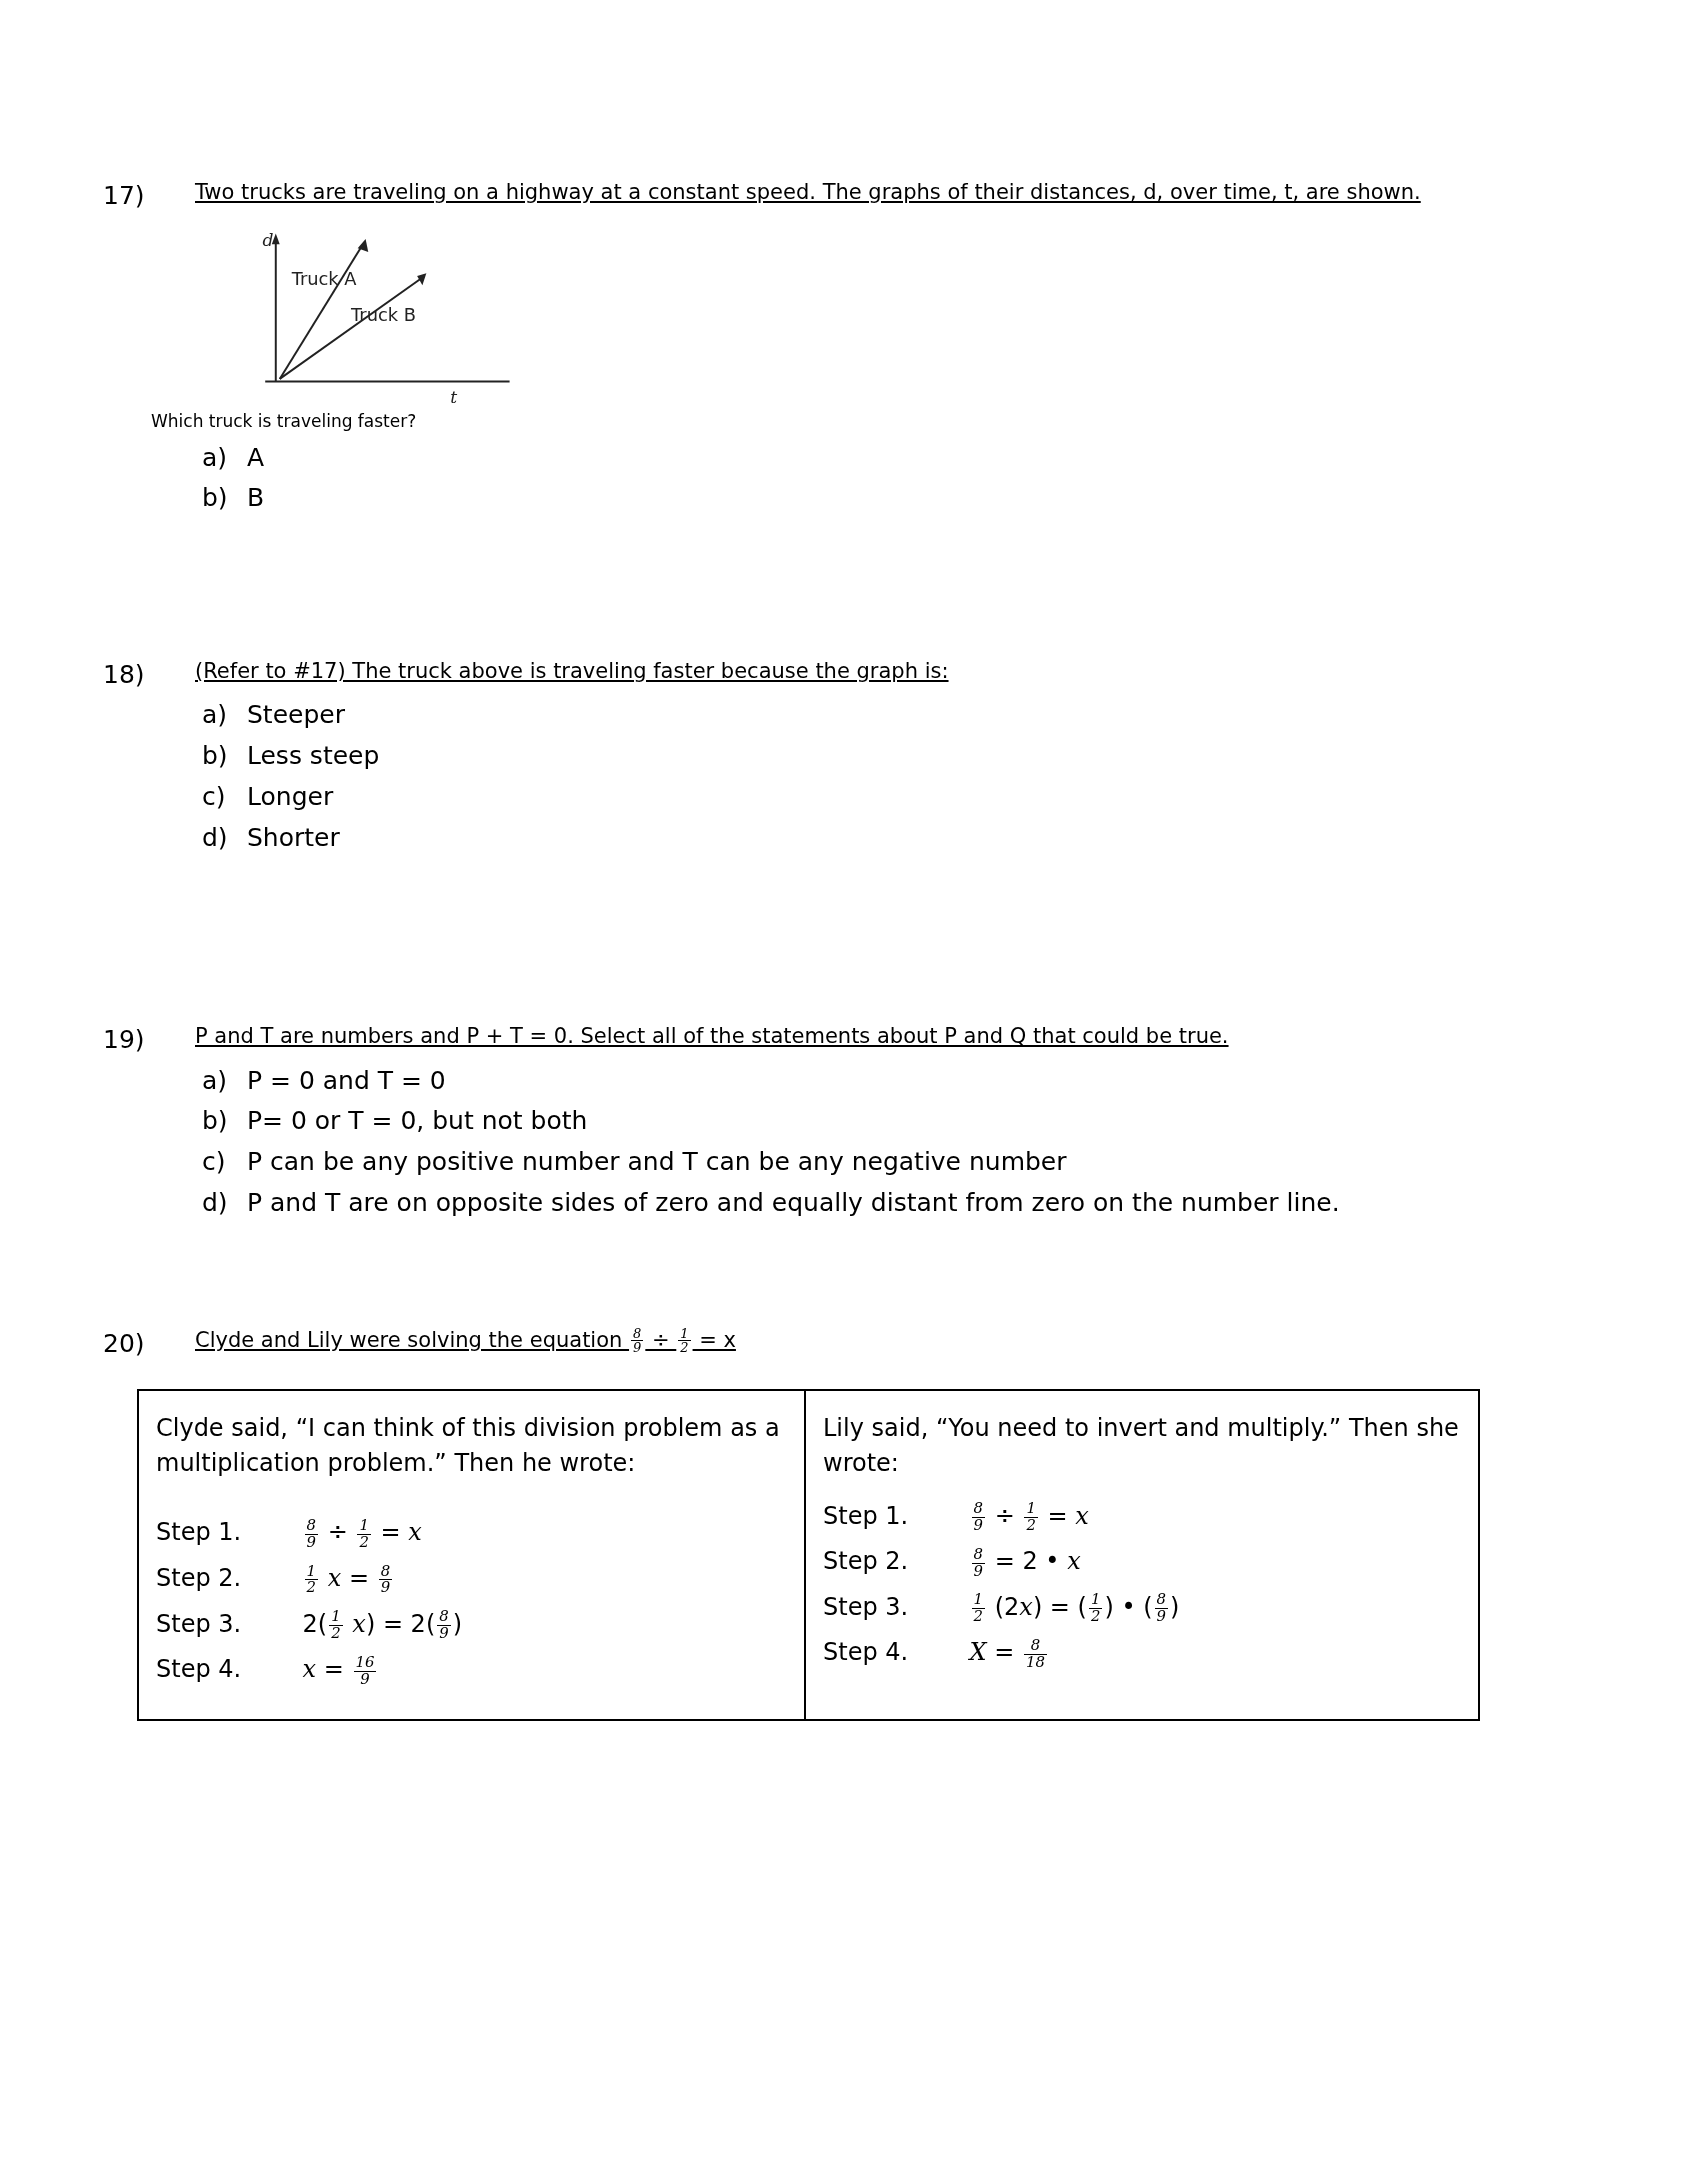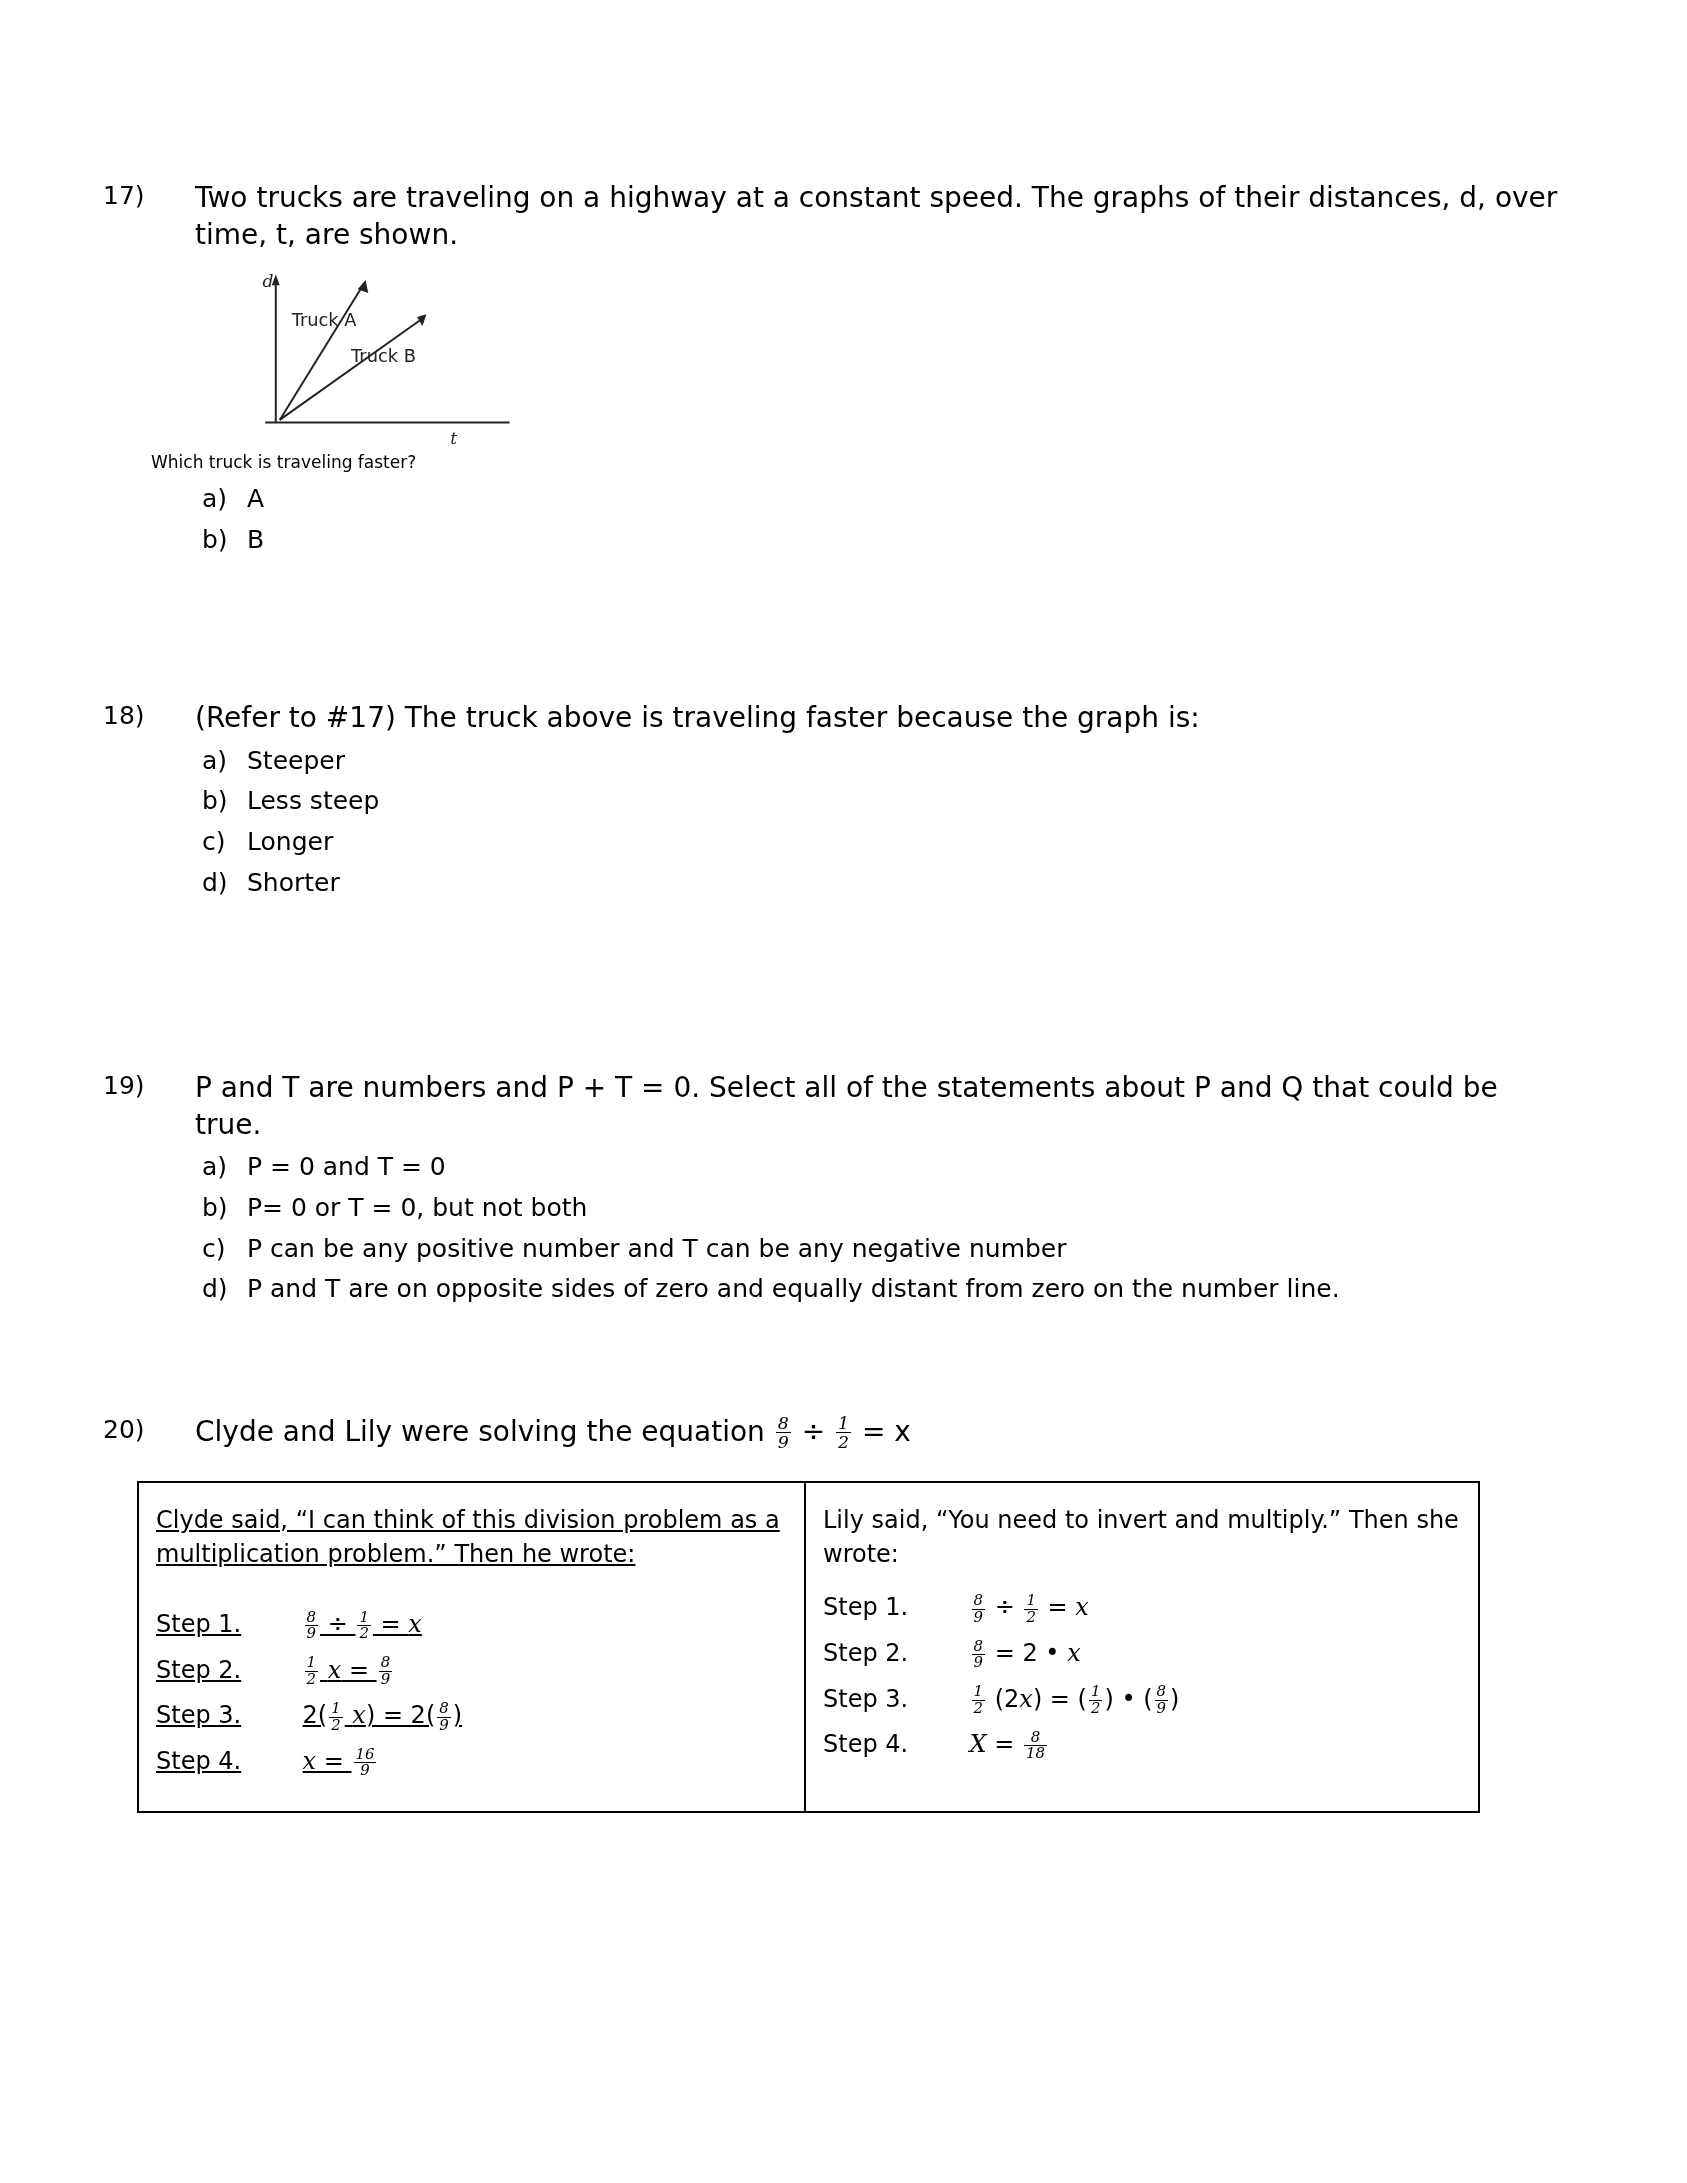--- a/index.html
+++ b/index.html
@@ -35,22 +35,23 @@
     gap: 44px;
   }
   .q-num {
     width: 48px;
     flex: 0 0 48px;
     font-size: 25px;
     white-space: nowrap;
   }
   .q-text {
     flex: 1 1 auto;
-    font-size: 28px;
+    font-size: 21px;
     line-height: 1.33;
+    text-decoration: underline;
   }
   .choices {
     margin-top: 4px;
     padding-left: 99px;
   }
   .choice {
     display: flex;
     align-items: flex-start;
     font-size: 25px;
     line-height: 1.63;
@@ -120,21 +121,20 @@
   }
   .work-col {
     box-sizing: border-box;
     padding: 20px 17px 26.5px 17px;
     font-size: 24px;
     line-height: 1.45;
   }
   .work-col.left {
     width: 668px;
     border-right: 2px solid #000;
-    text-decoration: underline;
   }
   .work-col.right {
     width: 673px;
   }
   .work-intro {
     font-size: 24px;
     line-height: 1.45;
   }
   .steps {
     margin-top: 30px;

